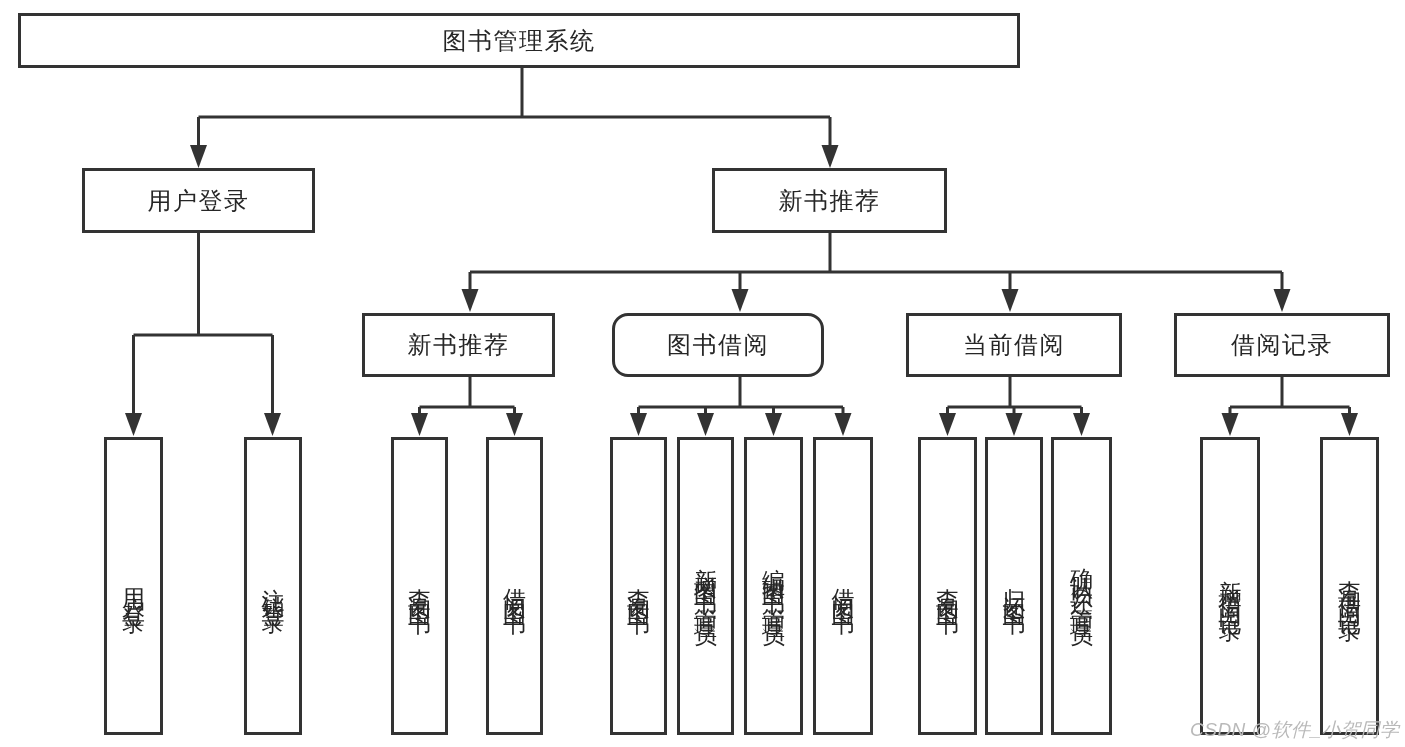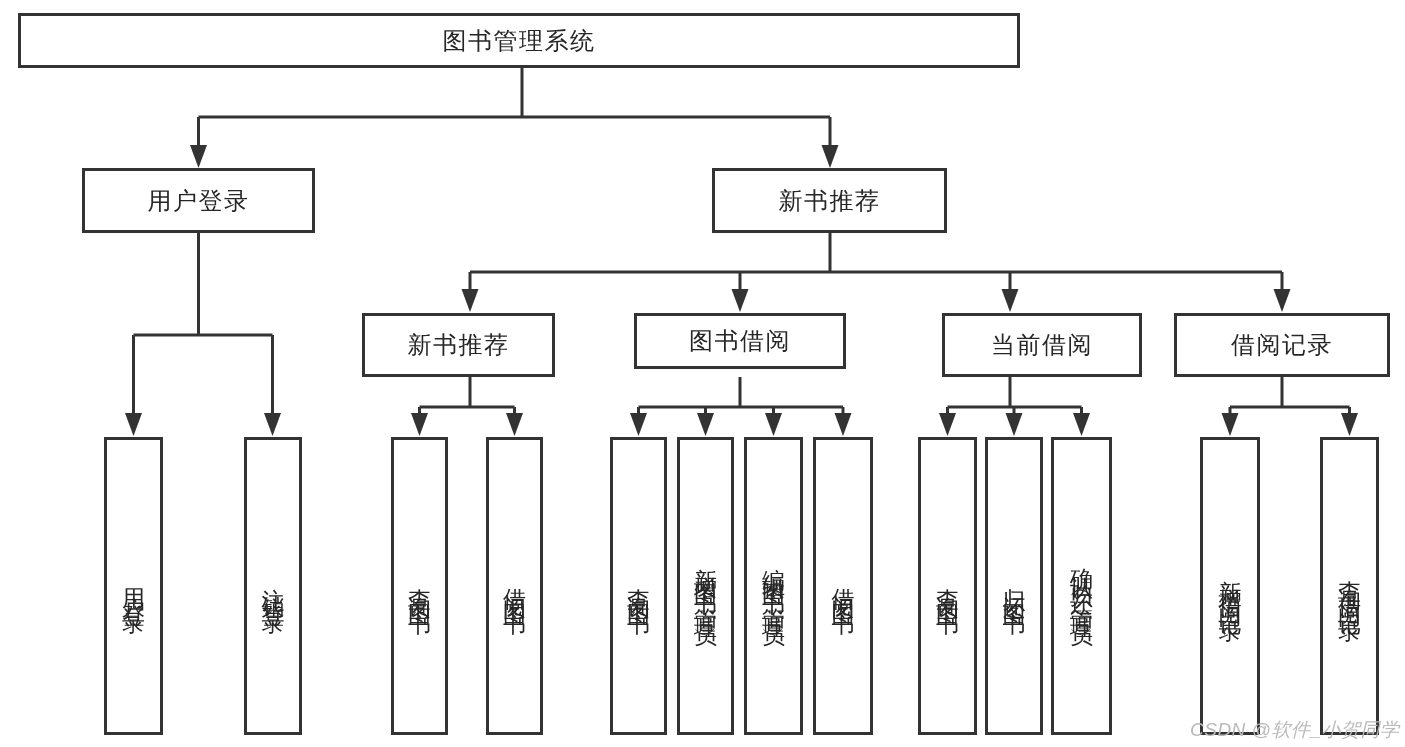--- a/index.html
+++ b/index.html
@@ -45,22 +45,22 @@
     text-orientation: mixed;
     font-size: 23px;
     letter-spacing: 8px;
     line-height: 1;
   }
   
   .n-root { left: 18px;   top: 13px;  width: 1002px; height: 55px; }
   .n-b0   { left: 82px;   top: 168px; width: 233px;  height: 65px; }
   .n-b1   { left: 712px;  top: 168px; width: 235px;  height: 65px; }
   .n-c0   { left: 362px;  top: 313px; width: 193px;  height: 64px; }
-  .n-c1   { left: 634px;  top: 313px; width: 212px;  height: 56px; }
-  .n-c2   { left: 942px;  top: 313px; width: 200px;  height: 64px; }
+  .n-c1   { left: 612px;  top: 313px; width: 212px;  height: 64px; border-radius: 16px; }
+  .n-c2   { left: 906px;  top: 313px; width: 216px;  height: 64px; }
   .n-c3   { left: 1174px; top: 313px; width: 216px;  height: 64px; }
   
   .n-l0  { left: 104px;  width: 59px; }
   .n-l1  { left: 244px;  width: 58px; }
   .n-l2  { left: 391px;  width: 57px; }
   .n-l3  { left: 486px;  width: 57px; }
   .n-l4  { left: 610px;  width: 57px; }
   .n-l5  { left: 677px;  width: 57px; }
   .n-l6  { left: 744px;  width: 59px; }
   .n-l7  { left: 813px;  width: 60px; }

